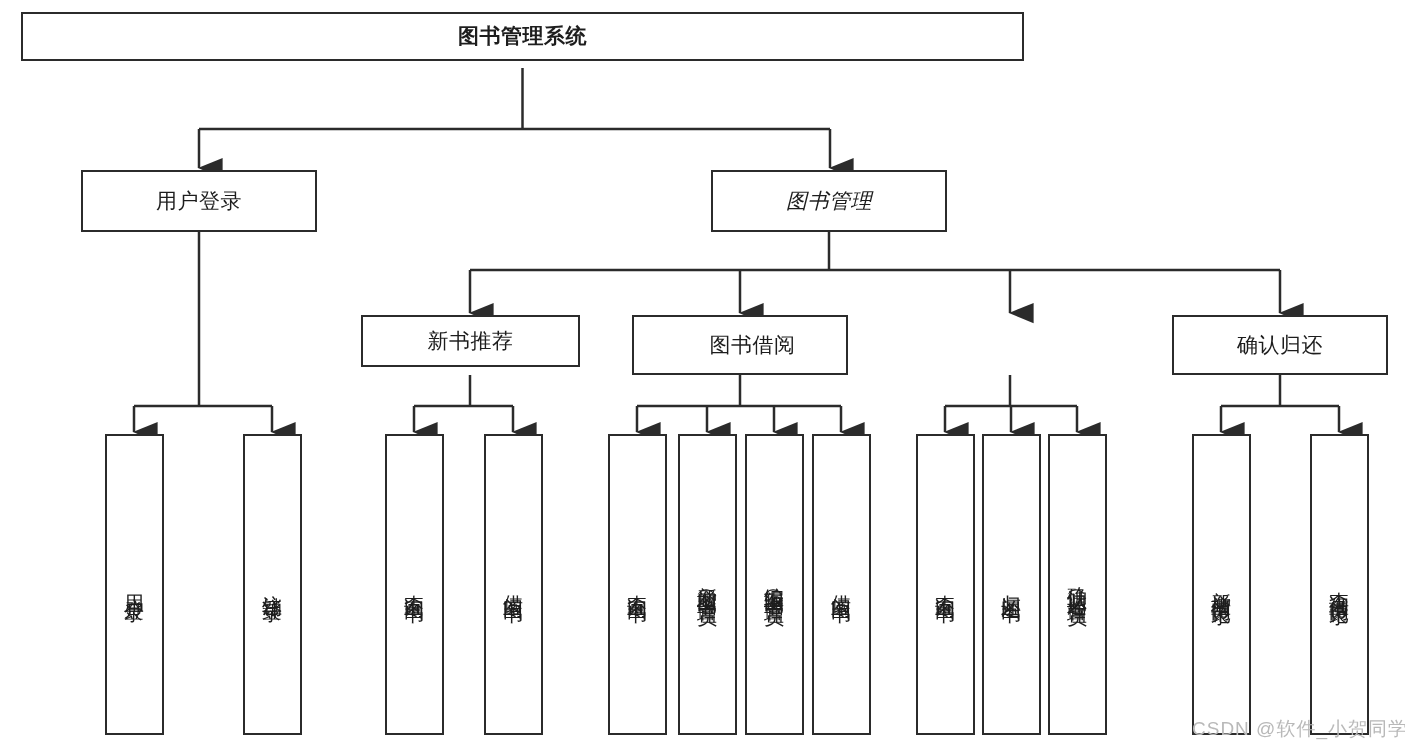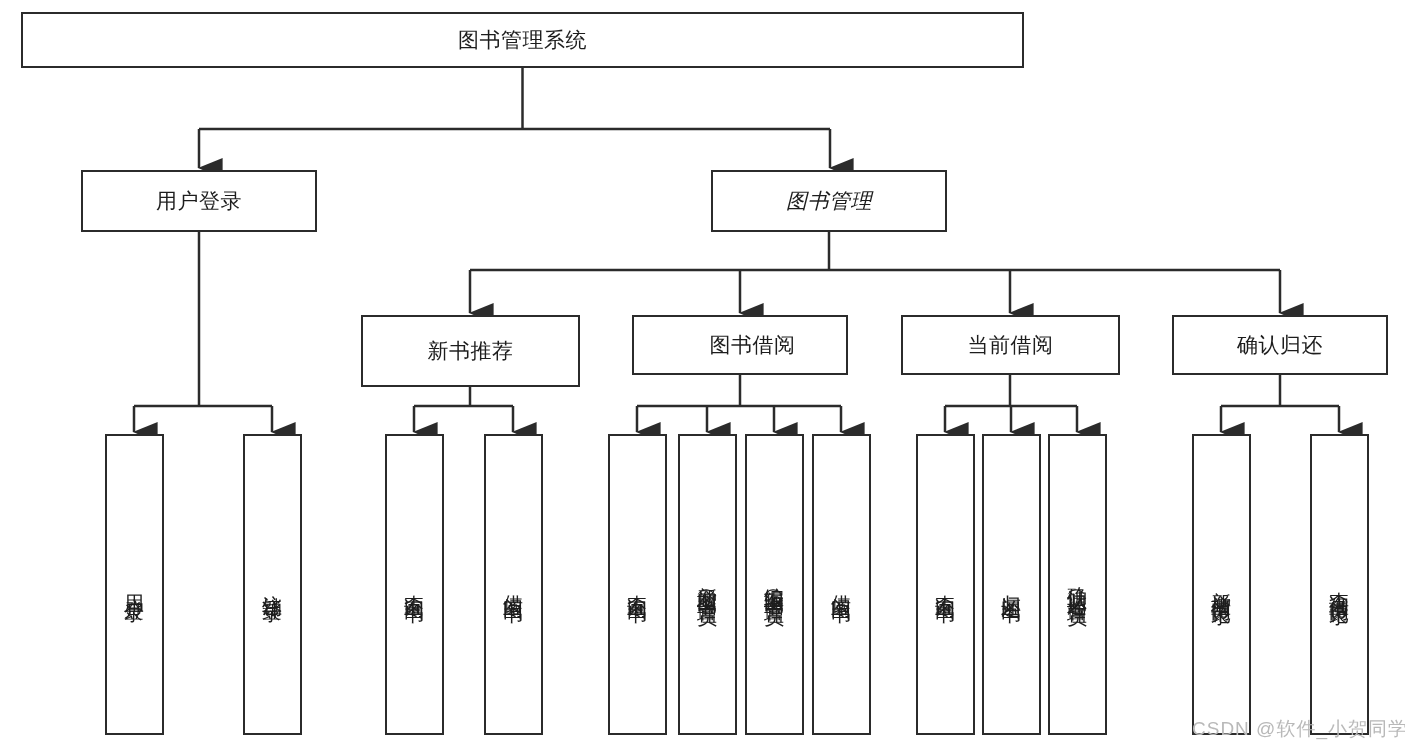--- a/index.html
+++ b/index.html
@@ -114,39 +114,36 @@
       <path d="M1011,406 L1011,432" marker-end="url(#arrow)"></path>
       <path d="M1077,406 L1077,432" marker-end="url(#arrow)"></path>
 
       <path d="M1280,375 L1280,406"></path>
       <path d="M1221,406 L1339,406"></path>
       <path d="M1221,406 L1221,432" marker-end="url(#arrow)"></path>
       <path d="M1339,406 L1339,432" marker-end="url(#arrow)"></path>
     </g>
   </svg>
 
-  <div class="node" id="node-root" style="left: 21px; top: 12px; width: 1003px; height: 56px;">
+  <div class="node" id="node-root" style="left: 21px; top: 12px; width: 1003px; height: 49px; font-weight: bold;">
     <span class="node-label">图书管理系统</span>
   </div>
 
   <div class="node" id="node-l2-0" style="left: 81px; top: 170px; width: 236px; height: 62px;">
     <span class="node-label">用户登录</span>
   </div>
   <div class="node" id="node-l2-1" style="left: 711px; top: 170px; width: 236px; height: 62px; font-style: italic;">
     <span class="node-label">图书管理</span>
   </div>
 
-  <div class="node" id="node-l3-0" style="left: 361px; top: 315px; width: 219px; height: 72px;">
+  <div class="node" id="node-l3-0" style="left: 361px; top: 315px; width: 219px; height: 52px;">
     <span class="node-label">新书推荐</span>
   </div>
   <div class="node" id="node-l3-1" style="left: 632px; top: 315px; width: 216px; height: 60px; padding-left: 25px;">
     <span class="node-label">图书借阅</span>
-  </div>
-  <div class="node" id="node-l3-2" style="left: 901px; top: 315px; width: 219px; height: 60px;">
-    <span class="node-label">当前借阅</span>
   </div>
   <div class="node" id="node-l3-3" style="left: 1172px; top: 315px; width: 216px; height: 60px;">
     <span class="node-label">确认归还</span>
   </div>
 
   <div class="node vertical" id="leaf-0" style="left: 105px; top: 434px; width: 59px; height: 301px;">
     <span class="node-label">用户登录</span>
   </div>
   <div class="node vertical" id="leaf-1" style="left: 243px; top: 434px; width: 59px; height: 301px;">
     <span class="node-label">注销登录</span>

